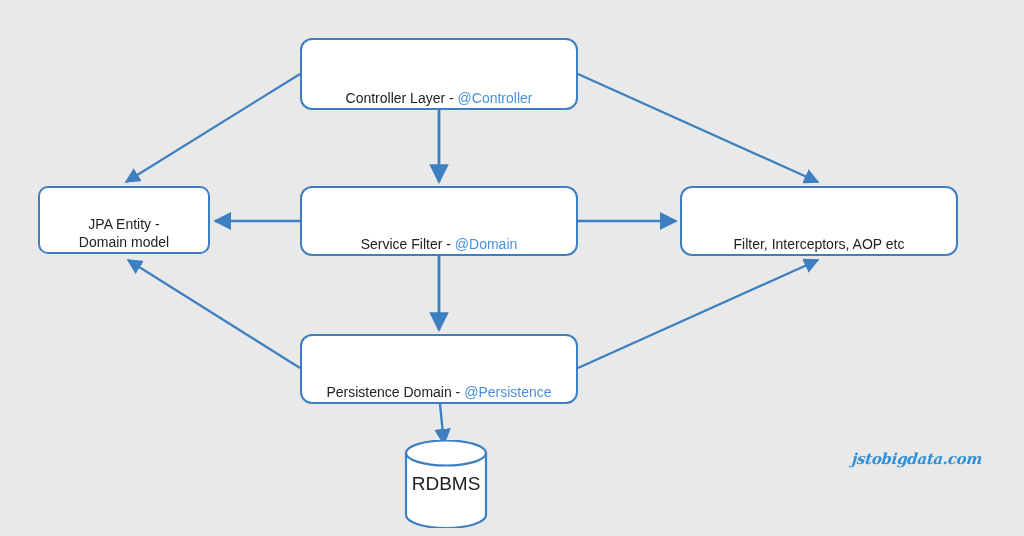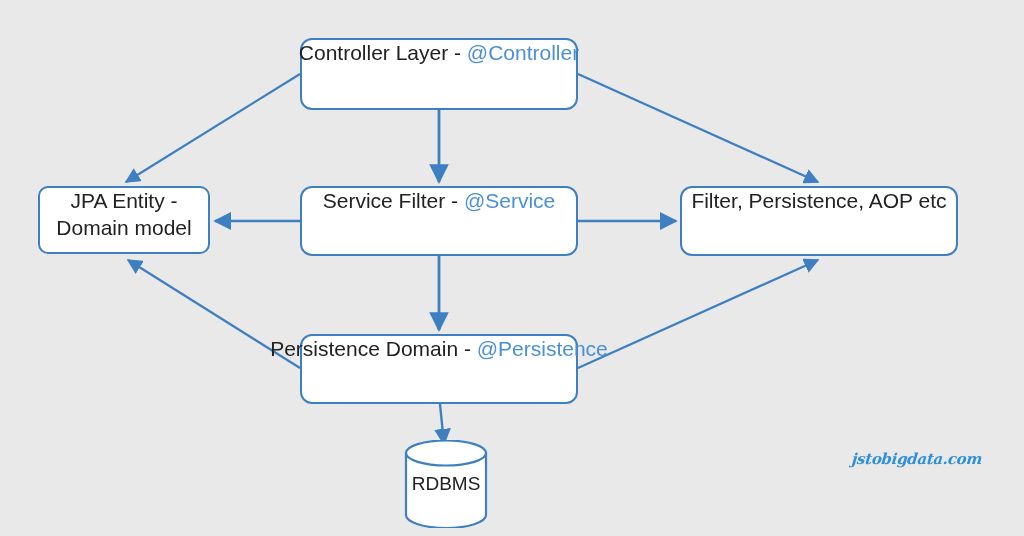--- a/index.html
+++ b/index.html
@@ -26,25 +26,25 @@
     width: 1024px;
     height: 536px;
   }
   .node {
     position: absolute;
     box-sizing: border-box;
     border: 2px solid #3d7fc1;
     border-radius: 12px;
     background: #ffffff;
     display: flex;
-    align-items: flex-start;
+    align-items: flex-end;
     justify-content: center;
     text-align: center;
     color: #222222;
-    font-size: 21px;
+    font-size: 14px;
     line-height: 1.28;
     z-index: 3;
   }
   .node.accent {
     background: #ffffff;
     border-color: #3d7fc1;
     border-radius: 10px;
   }
   .node .label-main {
     color: #222222;
@@ -136,26 +136,26 @@
     </span>
   </div>
 
   <div class="node accent" id="node-jpa">
     <span class="label-stack">JPA Entity -
 Domain model</span>
   </div>
 
   <div class="node" id="node-service">
     <span>
-      <span class="label-main">Service Filter - </span><span class="label-accent">@Service</span>
+      <span class="label-main">Service Filter - </span><span class="label-accent">@Domain</span>
     </span>
   </div>
 
   <div class="node" id="node-filter">
-    <span class="label-main">Filter, Persistence, AOP etc</span>
+    <span class="label-main">Filter, Interceptors, AOP etc</span>
   </div>
 
   <div class="node" id="node-persist">
     <span>
       <span class="label-main">Persistence Domain - </span><span class="label-accent">@Persistence</span>
     </span>
   </div>
 
   <div id="node-db">
     <svg width="84" height="88" viewBox="0 0 84 88" xmlns="http://www.w3.org/2000/svg">

